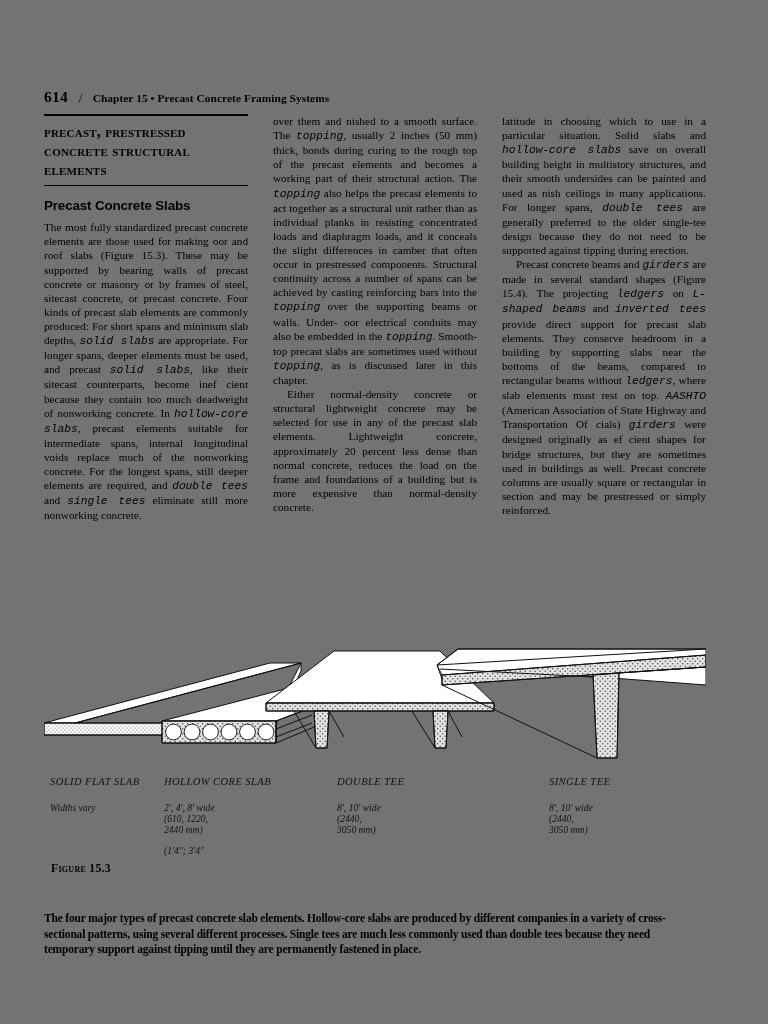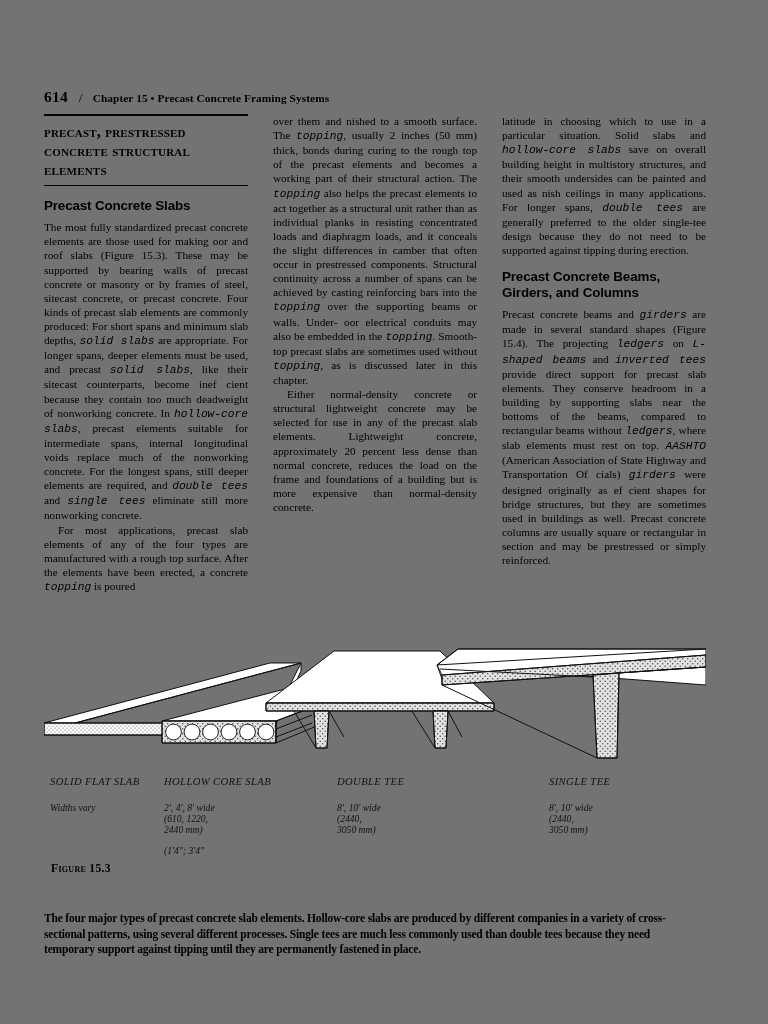--- a/index.html
+++ b/index.html
@@ -155,31 +155,29 @@
   </div>
 
   <div class="cols">
 
     <div class="col col1">
       <div class="rule-thick"></div>
       <h1 class="sect">Precast, Prestressed Concrete Structural Elements</h1>
       <div class="rule-thin"></div>
       <h2 class="sub">Precast Concrete Slabs</h2>
       <p class="body">The most fully standardized precast concrete elements are those used for making  oor and roof slabs (Figure 15.3). These may be supported by bearing walls of precast concrete or masonry or by frames of steel, sitecast concrete, or precast concrete. Four kinds of precast slab elements are commonly produced: For short spans and minimum slab depths, <i>solid slabs</i> are appropriate. For longer spans, deeper elements must be used, and precast <i>solid slabs</i>, like their sitecast counterparts, become inef cient because they contain too much deadweight of nonworking concrete. In <i>hollow-core slabs</i>, precast elements suitable for intermediate spans, internal longitudinal voids replace much of the nonworking concrete. For the longest spans, still deeper elements are required, and <i>double tees</i> and <i>single tees</i> eliminate still more nonworking concrete.</p>
-      <p class="body">For most applications, precast slab elements of any of the four types are manufactured with a rough top surface. After the elements have been erected, a concrete <i>topping</i> is poured</p>
     </div>
 
     <div class="col col2">
       <p class="body">over them and  nished to a smooth surface. The <i>topping</i>, usually 2 inches (50 mm) thick, bonds during curing to the rough top of the precast elements and becomes a working part of their structural action. The <i>topping</i> also helps the precast elements to act together as a structural unit rather than as individual planks in resisting concentrated loads and diaphragm loads, and it conceals the slight differences in camber that often occur in prestressed components. Structural continuity across a number of spans can be achieved by casting reinforcing bars into the <i>topping</i> over the supporting beams or walls. Under-  oor electrical conduits may also be embedded in the <i>topping</i>. Smooth-top precast slabs are sometimes used without <i>topping</i>, as is discussed later in this chapter.</p>
       <p class="body">Either normal-density concrete or structural lightweight concrete may be selected for use in any of the precast slab elements. Lightweight concrete, approximately 20 percent less dense than normal concrete, reduces the load on the frame and foundations of a building but is more expensive than normal-density concrete.</p>
     </div>
 
     <div class="col col3">
       <p class="body">latitude in choosing which to use in a particular situation. Solid slabs and <i>hollow-core slabs</i> save on overall building height in multistory structures, and their smooth undersides can be painted and used as  nish ceilings in many applications. For longer spans, <i>double tees</i> are generally preferred to the older single-tee design because they do not need to be supported against tipping during erection.</p>
-      <h2 class="sub">Precast Concrete Beams, Girders, and Columns</h2>
       <p class="body">Precast concrete beams and <i>girders</i> are made in several standard shapes (Figure 15.4). The projecting <i>ledgers</i> on <i>L-shaped beams</i> and <i>inverted tees</i> provide direct support for precast slab elements. They conserve headroom in a building by supporting slabs near the bottoms of the beams, compared to rectangular beams without <i>ledgers</i>, where slab elements must rest on top. <i>AASHTO</i> (American Association of State Highway and Transportation Of cials) <i>girders</i> were designed originally as ef cient shapes for bridge structures, but they are sometimes used  in buildings as well. Precast concrete columns are usually square or rectangular in section and may be prestressed or simply reinforced.</p>
     </div>
   </div>
 
   <div class="figure">
     <svg width="662" height="215" viewBox="0 0 662 215">
       <defs>
         <pattern id="stipple" width="4" height="4" patternUnits="userSpaceOnUse">
           <rect width="4" height="4" fill="#ffffff"></rect>
           <circle cx="1" cy="1" r="0.62" fill="#555"></circle>

